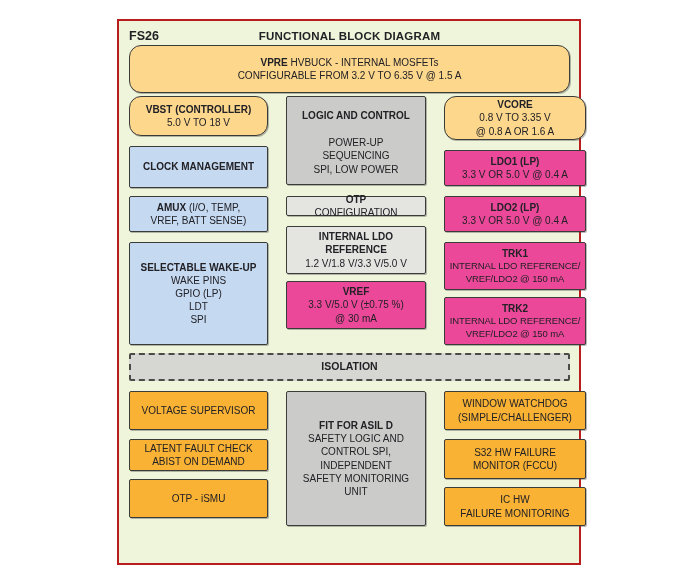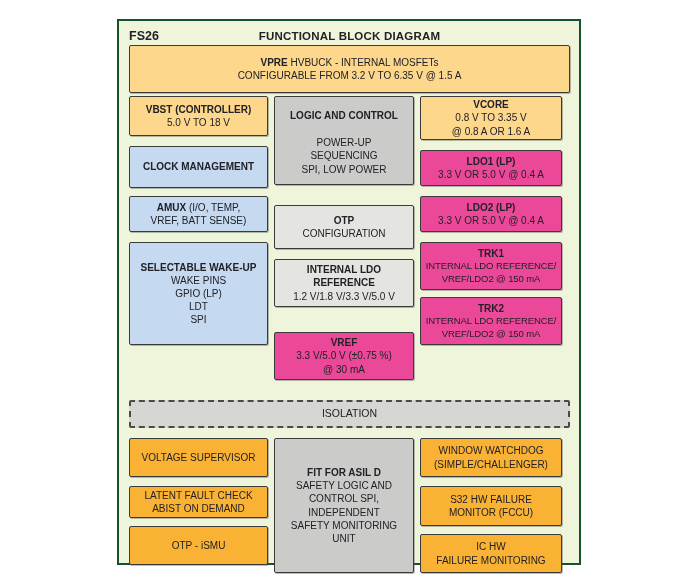--- a/index.html
+++ b/index.html
@@ -2,61 +2,61 @@
 <html><head>
 <meta charset="utf-8">
 <style>
   html,body{margin:0;padding:0;}
   body{
     width:698px;height:582px;background:#ffffff;position:relative;
     font-family:"Liberation Sans",sans-serif;color:#222126;
   }
   .diagram{
     position:absolute;left:117px;top:19px;width:464px;height:546px;
-    background:#eef5da;border:2px solid #14532d;box-sizing:border-box;
+    background:#eef5da;border:2px solid #b91c1c;box-sizing:border-box;
     padding:0 9px 0 10px;
   }
   .header{position:relative;height:24px;}
   .chip{position:absolute;left:0;top:8px;font-weight:bold;font-size:12.5px;}
   .title{position:absolute;left:0;right:0;top:9px;text-align:center;font-weight:bold;font-size:11.5px;letter-spacing:.2px;}
   .block{
     border:1.5px solid #3b3b39;border-radius:2px;box-sizing:border-box;
     display:flex;flex-direction:column;align-items:center;justify-content:center;
     text-align:center;font-size:10px;line-height:1.32;padding:2px 3px;
     box-shadow:1px 1px 0 rgba(60,60,60,.35);
   }
   .b{font-weight:bold;}
   .b.inl{margin-right:.28em;}
-  .tan{background:#fcd78c;}
+  .tan{background:#fcd78c;border-radius:12px;}
   .blue{background:#c5d9f1;}
   .teal{background:#ec4899;}
   .gray{background:#cbccc9;}
   .lgray{background:#e4e5e1;}
   .orange{background:#f9b233;}
   .iso{background:#d6d7d2;border:2px dashed #4a4a48;box-shadow:none;}
   .vpre{height:48px;margin-top:0;}
-  .band{display:grid;grid-template-columns:139px 140px 142px;column-gap:6px;}
+  .band{display:grid;grid-template-columns:139px 140px 142px;column-gap:18px;}
   .top-band{margin-top:3px;}
   .col{display:flex;flex-direction:column;}
   #b-vbst{height:40px}
   #b-clock{height:42px;margin-top:10px;font-weight:bold;}
   #b-amux{height:36px;margin-top:8px}
   #b-wakeup{height:103px;margin-top:10px}
   #b-logic{height:89px;justify-content:flex-start;padding-top:12px;}
   #b-logic .body{margin-top:14px;}
-  #b-otp{height:44px;margin-top:20px}
+  #b-otp{height:20px;margin-top:11px}
   #b-ldoref{height:48px;margin-top:10px}
-  #b-vref{height:48px;margin-top:25px}
+  #b-vref{height:48px;margin-top:7px}
   #b-vcore{height:44px}
   #b-ldo1{height:36px;margin-top:10px}
   #b-ldo2{height:36px;margin-top:10px}
   #b-trk1{height:48px;margin-top:10px}
   #b-trk2{height:48px;margin-top:7px}
   .trk-line{font-size:9.5px;letter-spacing:-.1px;}
-  .iso-bar{height:28px;margin-top:20px;font-weight:normal;font-size:10.5px;}
+  .iso-bar{height:28px;margin-top:8px;font-weight:bold;font-size:10.5px;}
   .bottom-band{margin-top:10px;}
   #b-vs{height:39px}
   #b-latent{height:32px;margin-top:9px}
   #b-otpismu{height:39px;margin-top:8px}
   #b-fit{height:135px}
   #b-ww{height:39px}
   #b-s32{height:40px;margin-top:9px}
   #b-ichw{height:39px;margin-top:8px}
   .safety{height:24px;margin-top:11px;}
 </style>

